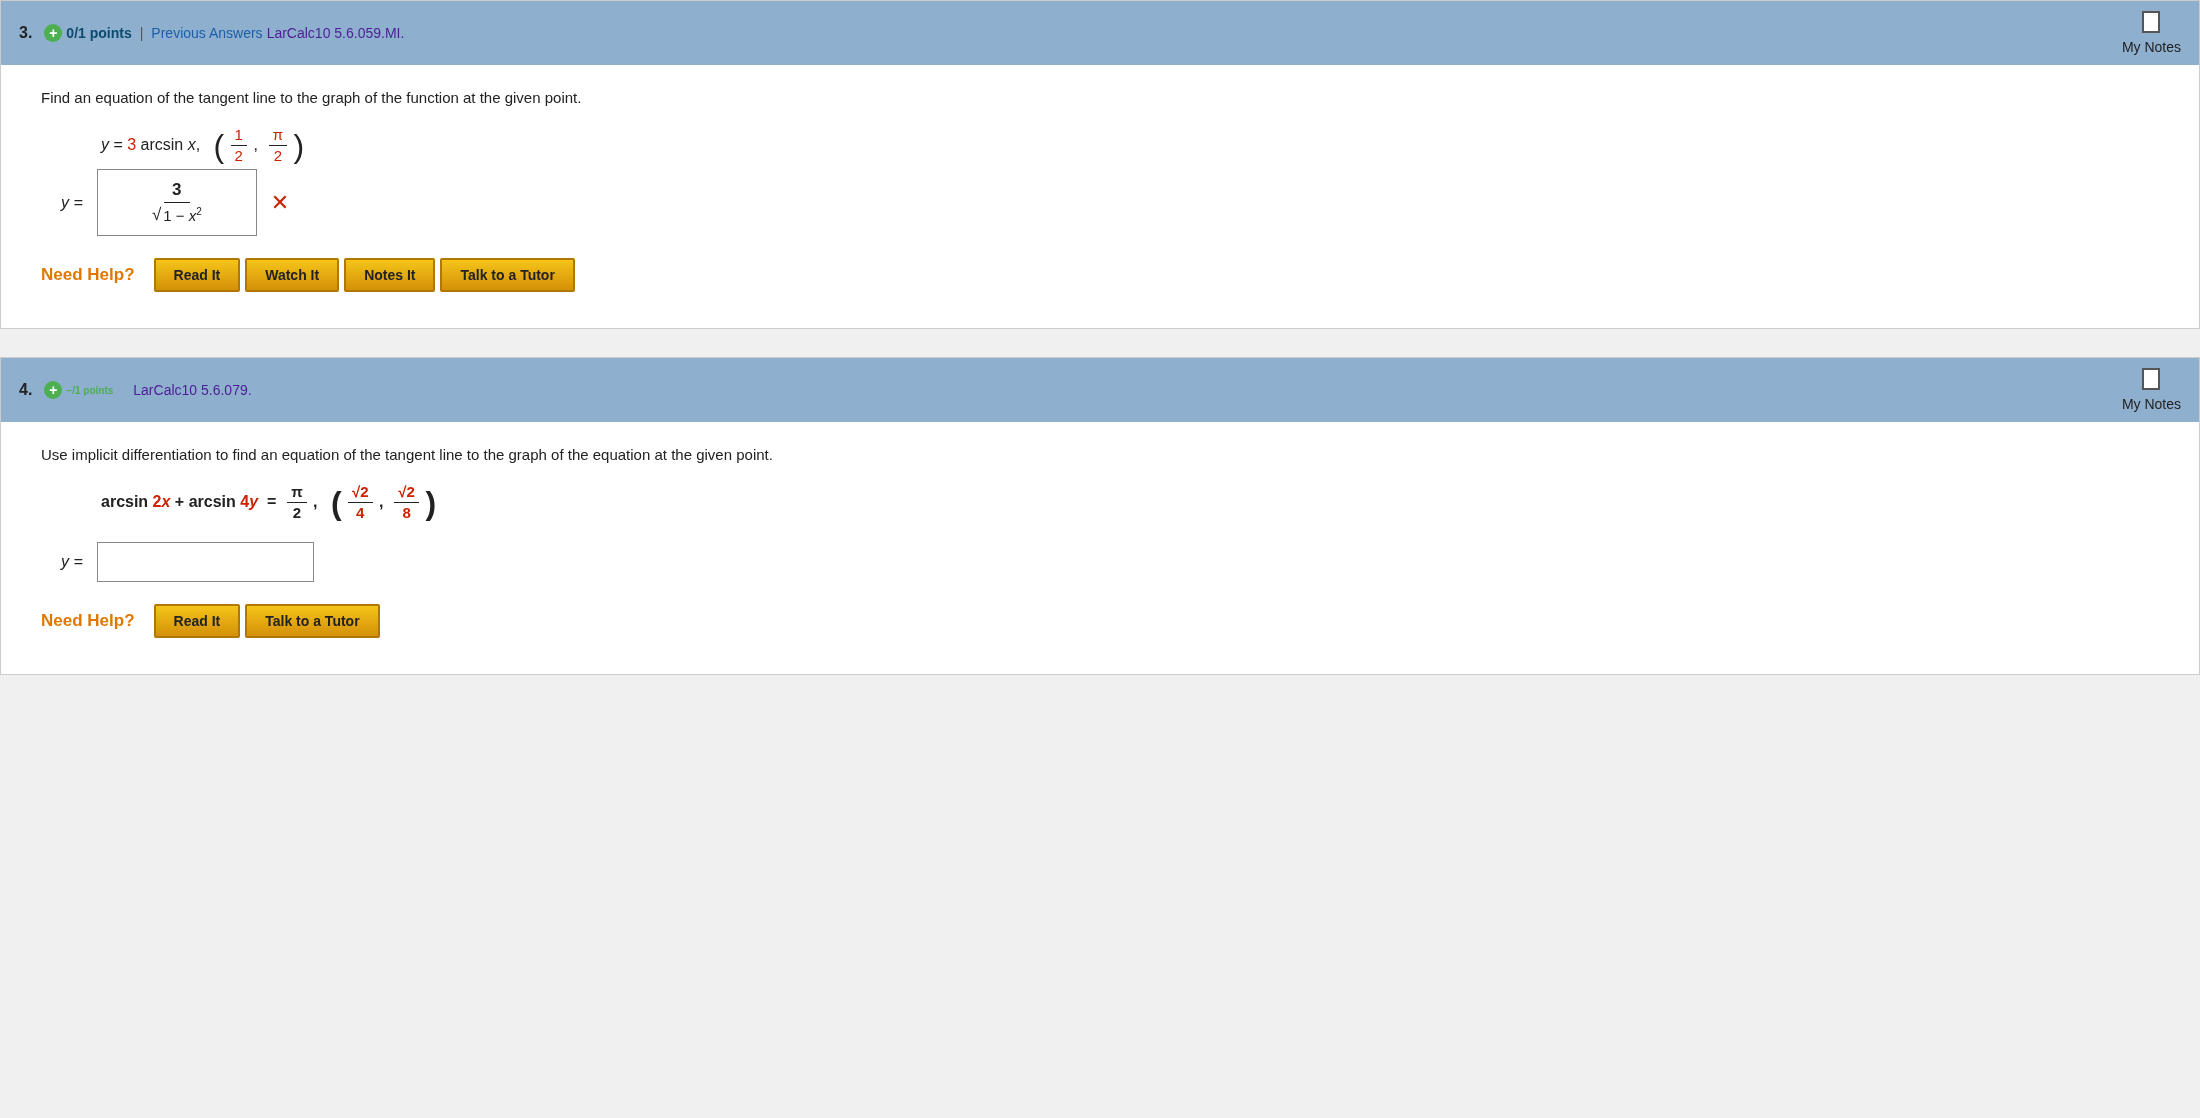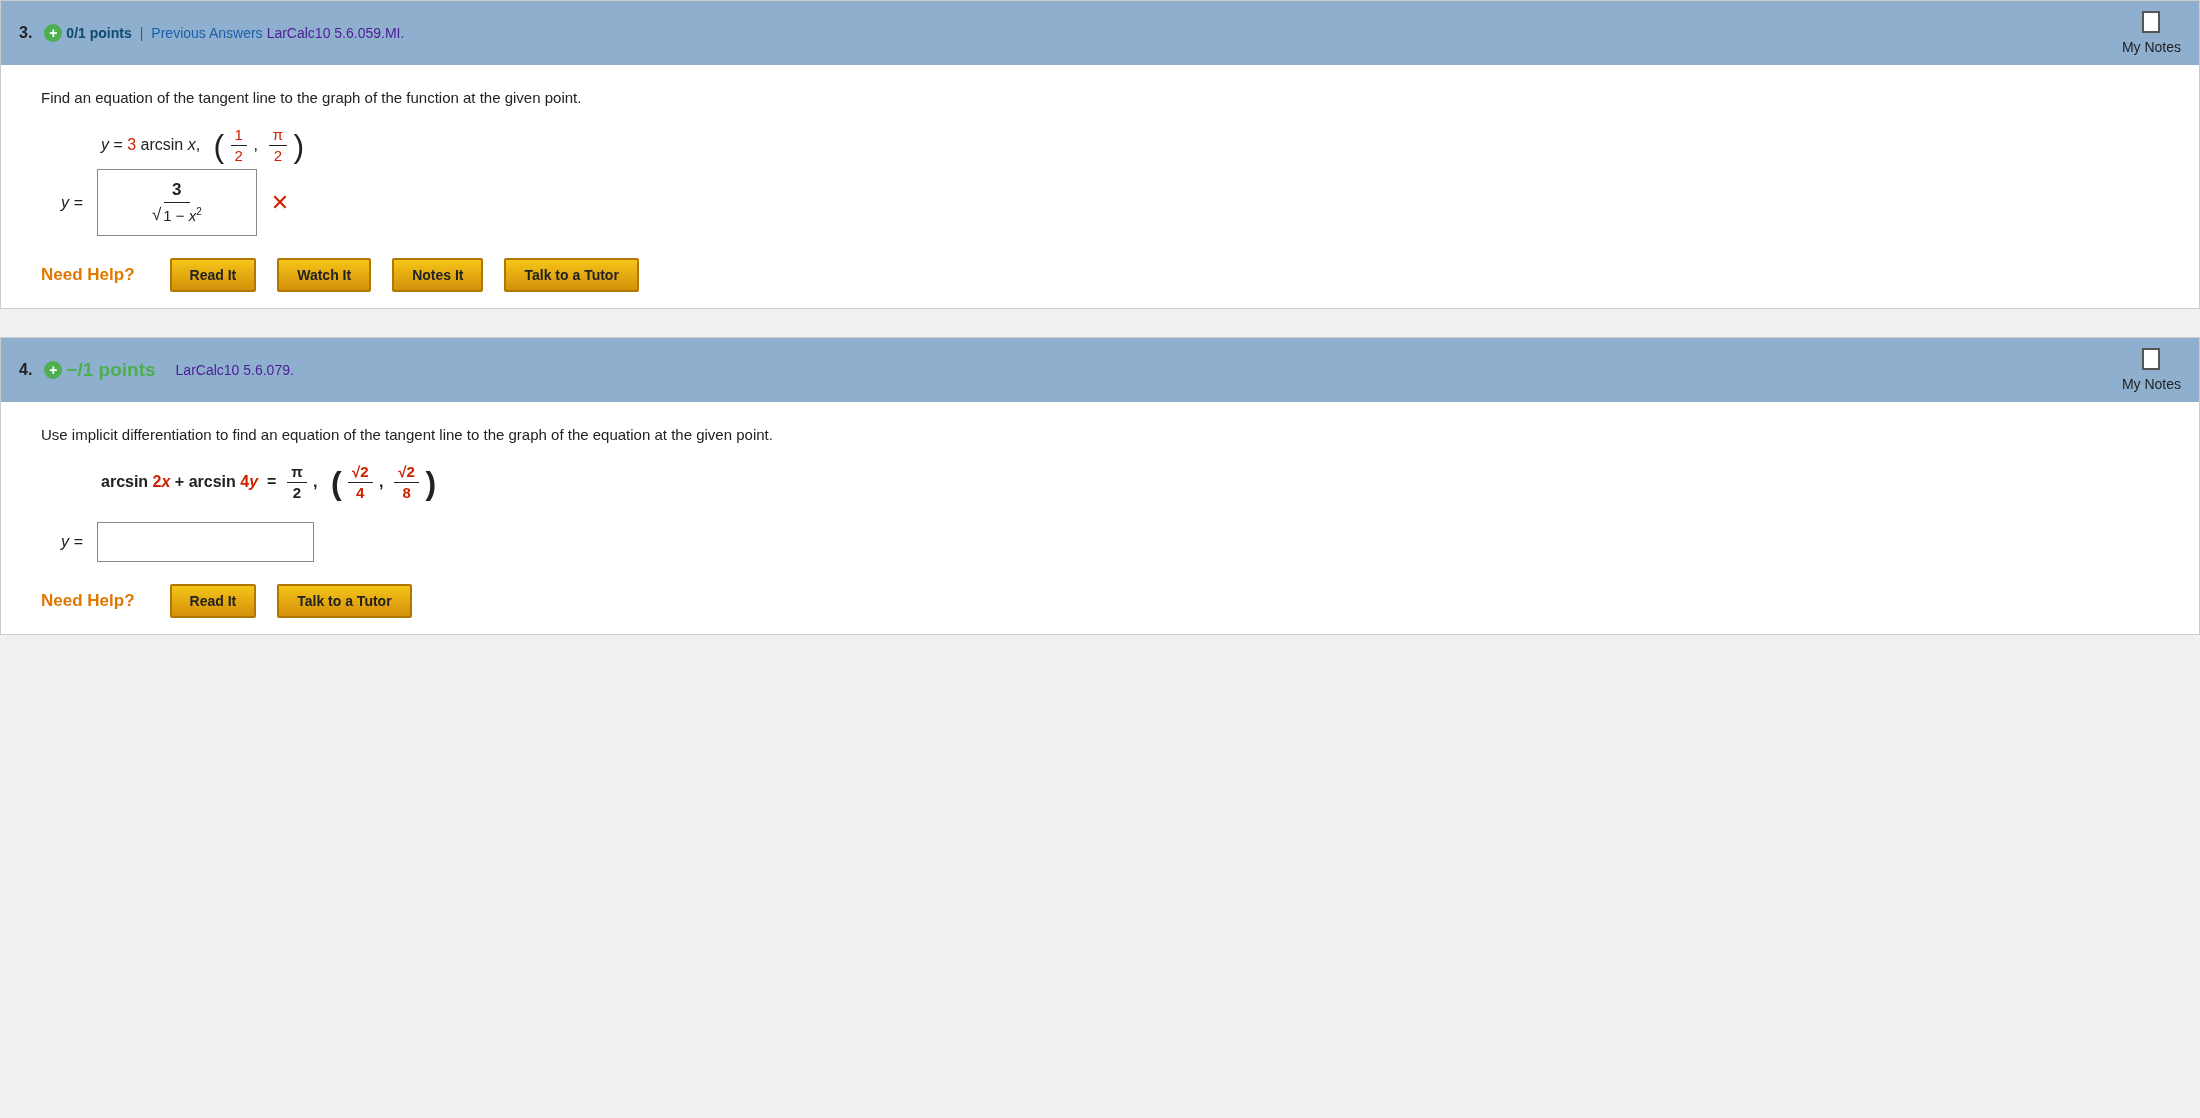--- a/index.html
+++ b/index.html
@@ -46,21 +46,21 @@
       margin-right: 4px;
     }
     .points-text {
       color: #0c4a6e;
       font-weight: bold;
       font-size: 14px;
     }
     .points-text-neg {
       color: #4caf50;
       font-weight: bold;
-      font-size: 19px;
+      font-size: 10px;
     }
     .separator {
       color: #555;
       margin: 0 8px;
       font-size: 14px;
     }
     .prev-answers-link {
       color: #1a5fa8;
       font-size: 14px;
       cursor: pointer;
@@ -82,21 +82,21 @@
       flex-direction: column;
     }
     .notes-icon {
       width: 18px;
       height: 22px;
       border: 2px solid #555;
       background: white;
       display: inline-block;
     }
     .question-body {
-      padding: 24px 40px 16px 40px;
+      padding: 24px 40px 36px 40px;
     }
     .question-text {
       font-size: 15px;
       color: #222;
       margin-bottom: 20px;
     }
     .math-line {
       font-size: 16px;
       margin-bottom: 4px;
       margin-left: 60px;
@@ -184,21 +184,21 @@
       color: #e07800;
       font-weight: bold;
       font-size: 17px;
       margin-right: 14px;
     }
     .help-row {
       display: flex;
       align-items: center;
       margin-top: 14px;
       flex-wrap: wrap;
-      gap: 21px;
+      gap: 5px;
     }
     .help-btn {
       background: linear-gradient(to bottom, #f5c518, #d4900a);
       border: 2px solid #b07800;
       color: #222;
       font-size: 14px;
       font-weight: bold;
       padding: 7px 18px;
       cursor: pointer;
       border-radius: 2px;

